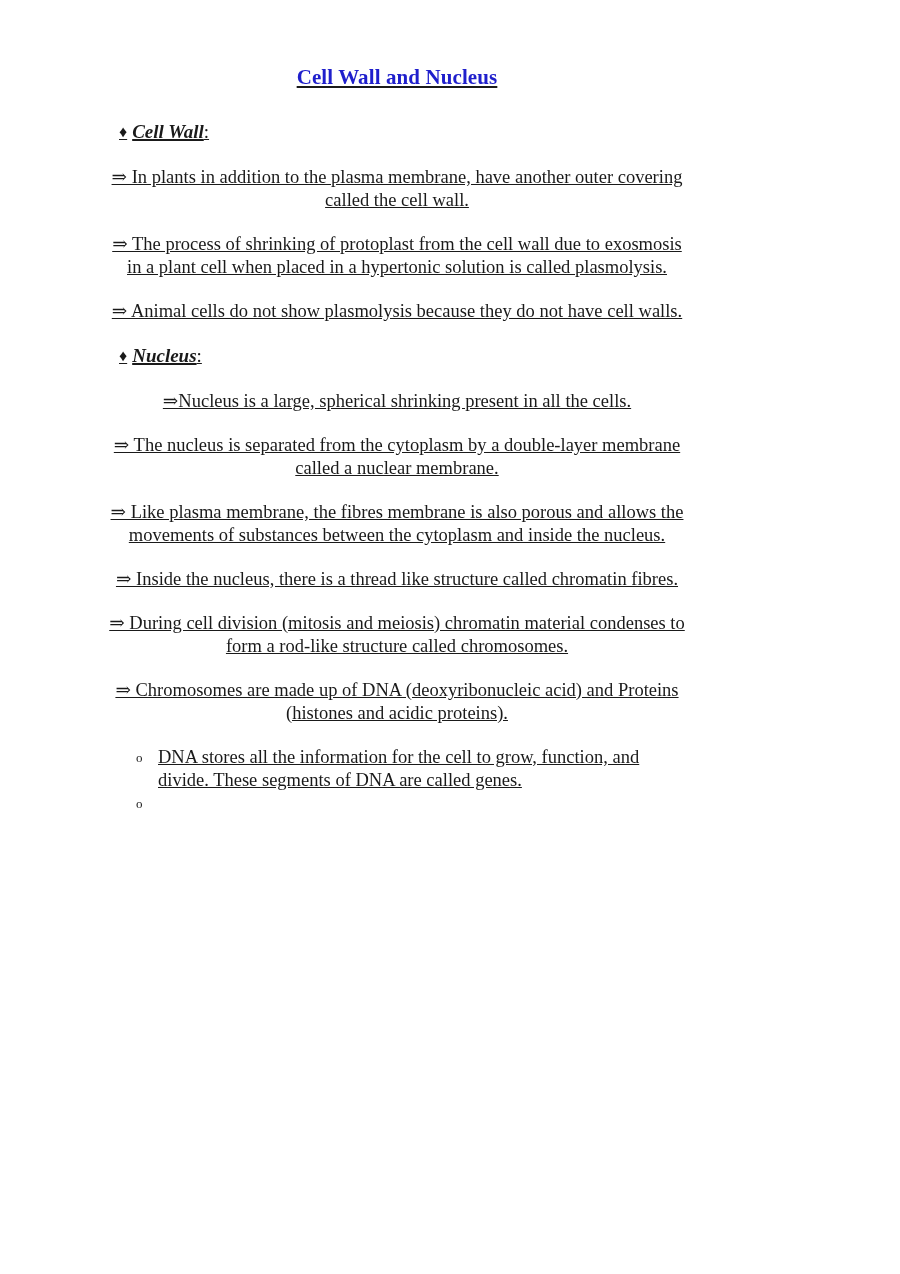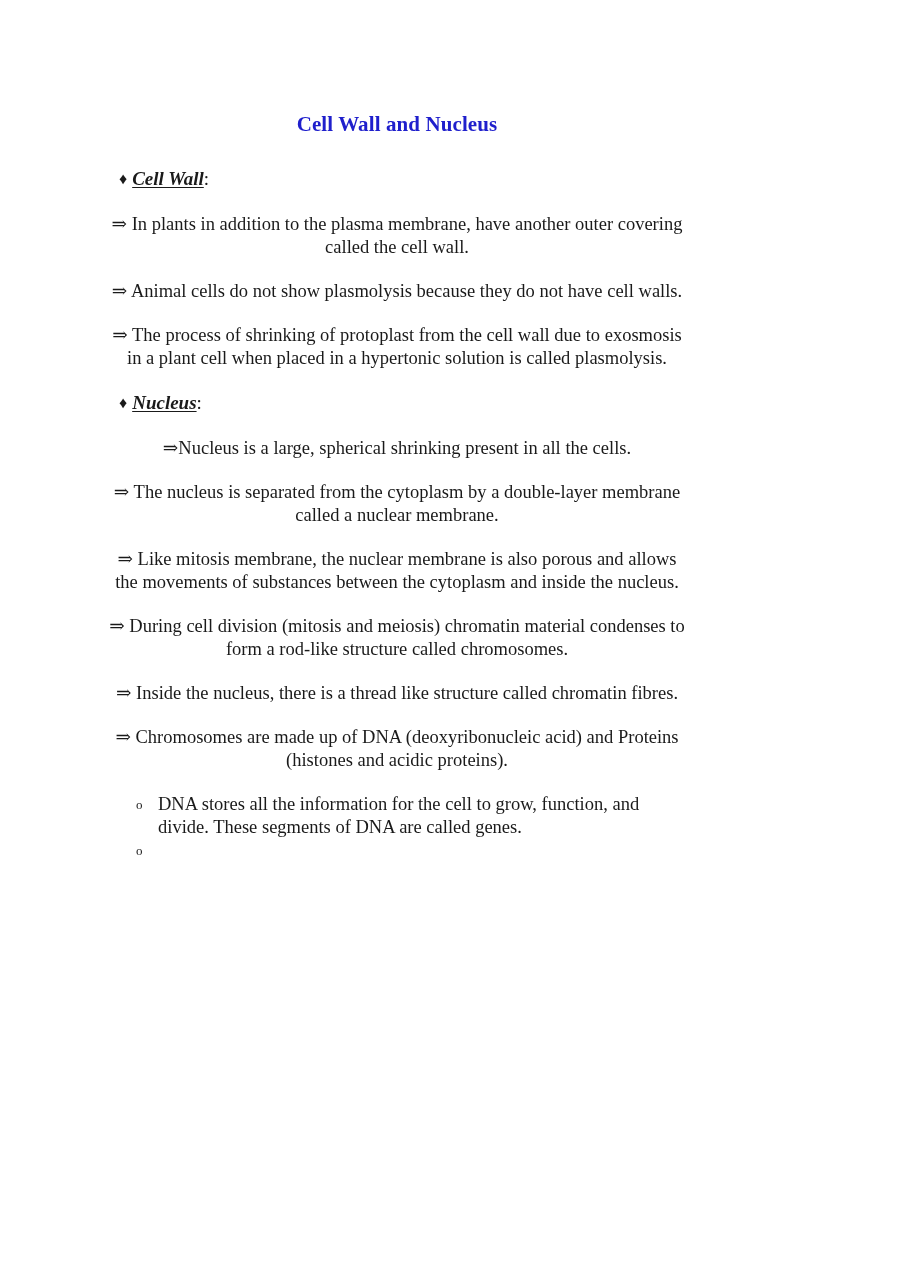--- a/index.html
+++ b/index.html
@@ -14,21 +14,22 @@
     color: #1a1a1a;
     -webkit-font-smoothing: antialiased;
   }
 
   .page {
     position: relative;
     width: 794px;
     height: 1274px;
     background: #ffffff;
     box-sizing: border-box;
-    padding: 112px 107px 0 107px;
+    padding: 65px 107px 0 107px;
+    text-decoration: underline;
   }
 
   .doc-title {
     margin: 0 0 30px 0;
     text-align: center;
     font-size: 21px;
     font-weight: bold;
     letter-spacing: 0.1px;
     line-height: 1.2;
   }
@@ -94,32 +95,32 @@
 
 <div class="page" style="background: rgb(255, 255, 255);">
 
   <h1 class="doc-title" style="color: rgb(31, 31, 204);">Cell Wall and Nucleus</h1>
 
   <div class="section-heading">
     <span class="diamond">♦</span><span class="heading-text">Cell Wall</span><span class="colon">:</span>
   </div>
 
   <p class="para">⇒ In plants in addition to the plasma membrane, have another outer covering called the cell wall.</p>
+  <p class="para">⇒ The process of shrinking of protoplast from the cell wall due to exosmosis in a plant cell when placed in a hypertonic solution is called plasmolysis.</p>
   <p class="para">⇒ Animal cells do not show plasmolysis because they do not have cell walls.</p>
-  <p class="para">⇒ The process of shrinking of protoplast from the cell wall due to exosmosis in a plant cell when placed in a hypertonic solution is called plasmolysis.</p>
 
   <div class="section-heading">
     <span class="diamond">♦</span><span class="heading-text">Nucleus</span><span class="colon">:</span>
   </div>
 
   <p class="para">⇒Nucleus is a large, spherical shrinking present in all the cells.</p>
   <p class="para">⇒ The nucleus is separated from the cytoplasm by a double-layer membrane called a nuclear membrane.</p>
-  <p class="para">⇒ Like mitosis membrane, the nuclear membrane is also porous and allows the movements of substances between the cytoplasm and inside the nucleus.</p>
+  <p class="para">⇒ Like plasma membrane, the fibres membrane is also porous and allows the movements of substances between the cytoplasm and inside the nucleus.</p>
+  <p class="para">⇒ Inside the nucleus, there is a thread like structure called chromatin fibres.</p>
   <p class="para">⇒ During cell division (mitosis and meiosis) chromatin material condenses to form a rod-like structure called chromosomes.</p>
-  <p class="para">⇒ Inside the nucleus, there is a thread like structure called chromatin fibres.</p>
   <p class="para">⇒ Chromosomes are made up of DNA (deoxyribonucleic acid) and Proteins (histones and acidic proteins).</p>
 
   <ul class="sublist">
     <li>
       <span class="marker">o</span>
       <span>DNA stores all the information for the cell to grow, function, and divide. These segments of DNA are called genes.</span>
     </li>
     <li>
       <span class="marker">o</span>
     </li>

